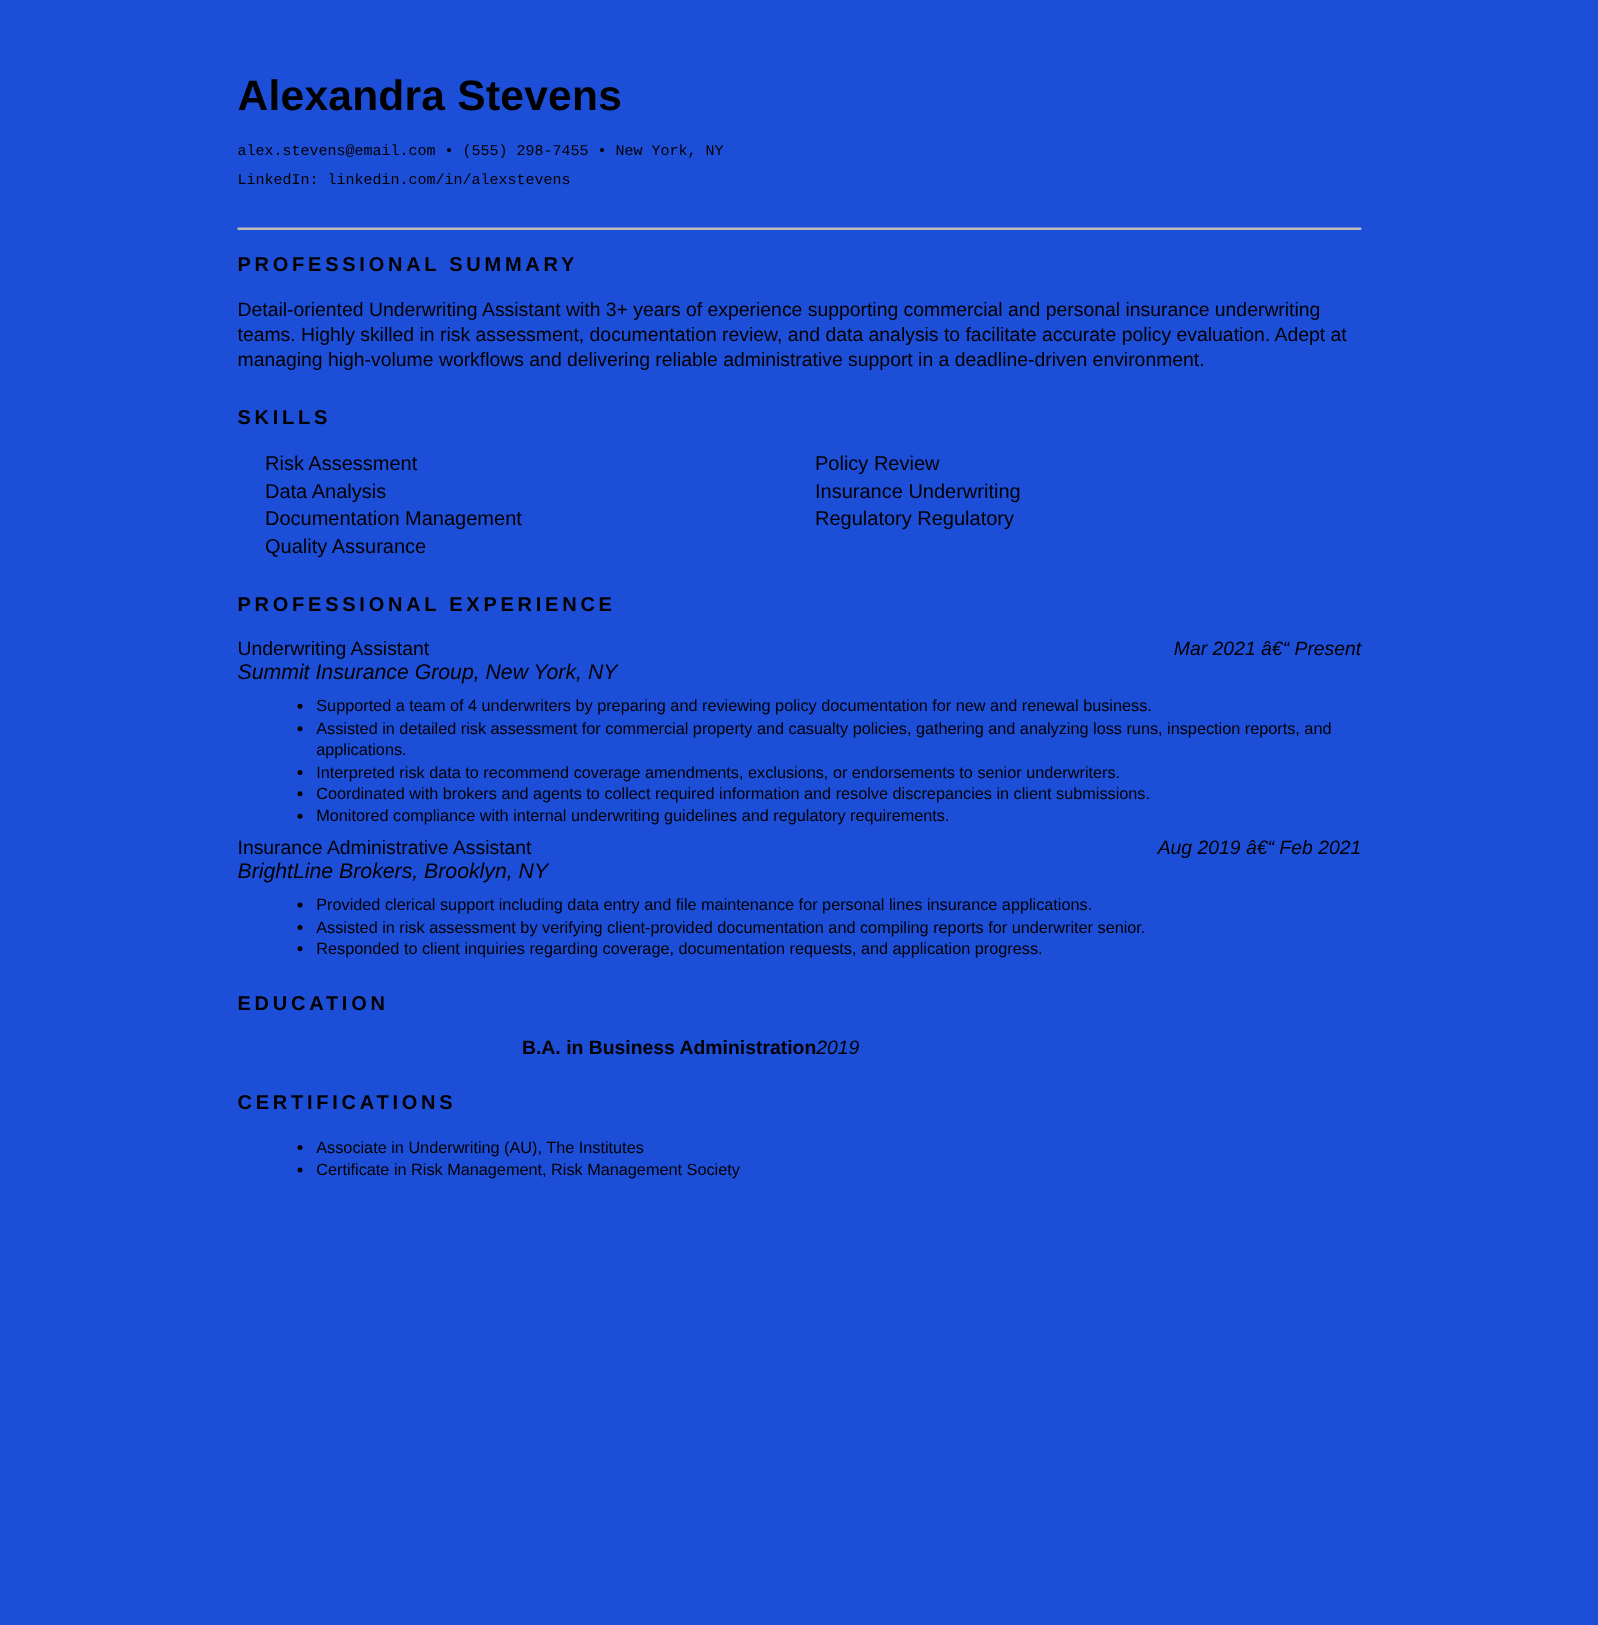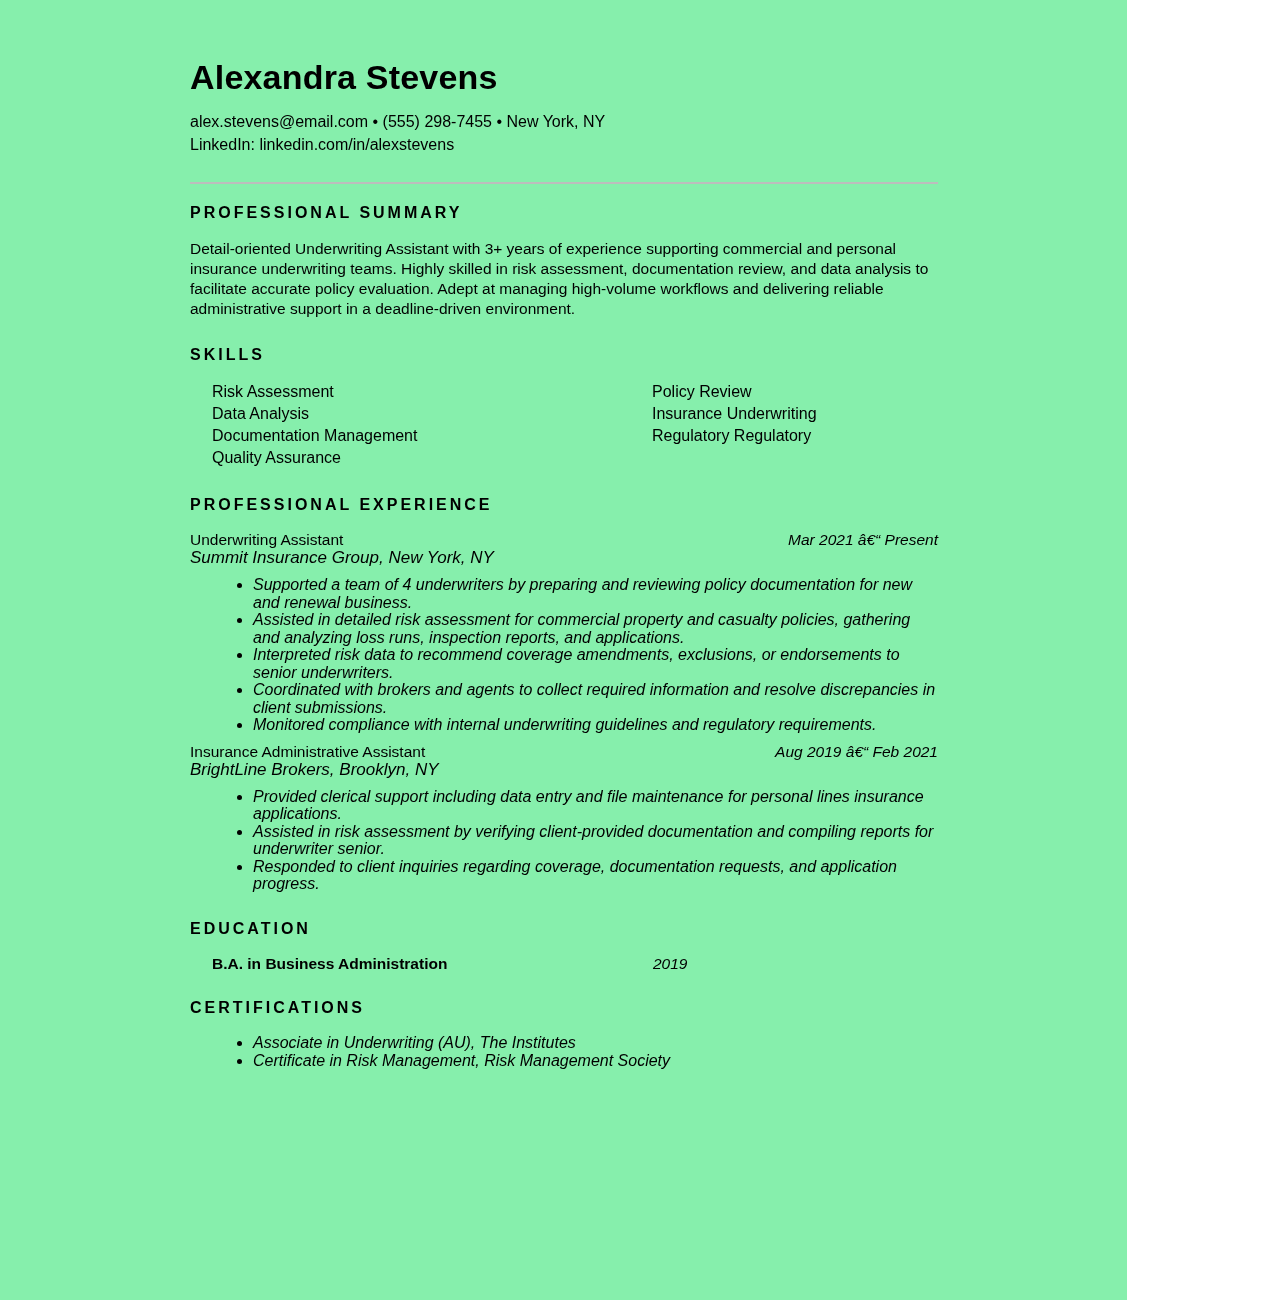--- a/index.html
+++ b/index.html
@@ -4,39 +4,40 @@
 <style>
   html, body {
     margin: 0;
     padding: 0;
     background: #ffffff;
     color: #000000;
     font-family: "Liberation Sans", sans-serif;
   }
   .page {
     position: relative;
-    width: 1127px;
+    width: 1278px;
     height: 1300px;
     box-sizing: border-box;
     padding: 58px 189px 0 190px;
-    background: #86efac;
+    background: #1d4ed8;
     overflow: hidden;
   }
 
   
   .name {
     font-size: 34px;
     font-weight: bold;
     line-height: 1.15;
     margin: 0 0 13px 0;
     letter-spacing: 0.2px;
   }
   .contact-line {
-    font-size: 16px;
+    font-size: 12px;
     line-height: 23px;
+    font-family: Liberation Mono, monospace;
   }
   .divider {
     border: 0;
     border-top: 2px solid #bdbdbd;
     margin: 26px 0 0 0;
   }
 
   
   .section-heading {
     font-size: 16px;
@@ -78,33 +79,32 @@
   .job-title { font-weight: normal; }
   .job-dates { font-style: italic; white-space: nowrap; }
   .job-company {
     font-style: italic;
     font-size: 17px;
     line-height: 18px;
   }
   ul.bullet-list {
     margin: 9px 0 9px 0;
     padding-left: 63px;
-    font-size: 16px;
+    font-size: 13px;
     line-height: 17.5px;
-    font-style: italic;
   }
   ul.bullet-list li { margin: 0; padding: 0; }
 
   
   .edu-entry {
     padding-left: 22px;
     font-size: 15.5px;
     line-height: 17.5px;
   }
-  .edu-header { display: flex; }
+  .edu-header { display: flex; text-align: right; }
   .edu-degree { font-weight: bold; width: 441px; }
   .edu-year { font-style: italic; }
 </style>
 </head>
 <body>
 
 <div class="page">
 
   <header>
     <h1 class="name">Alexandra Stevens</h1>

